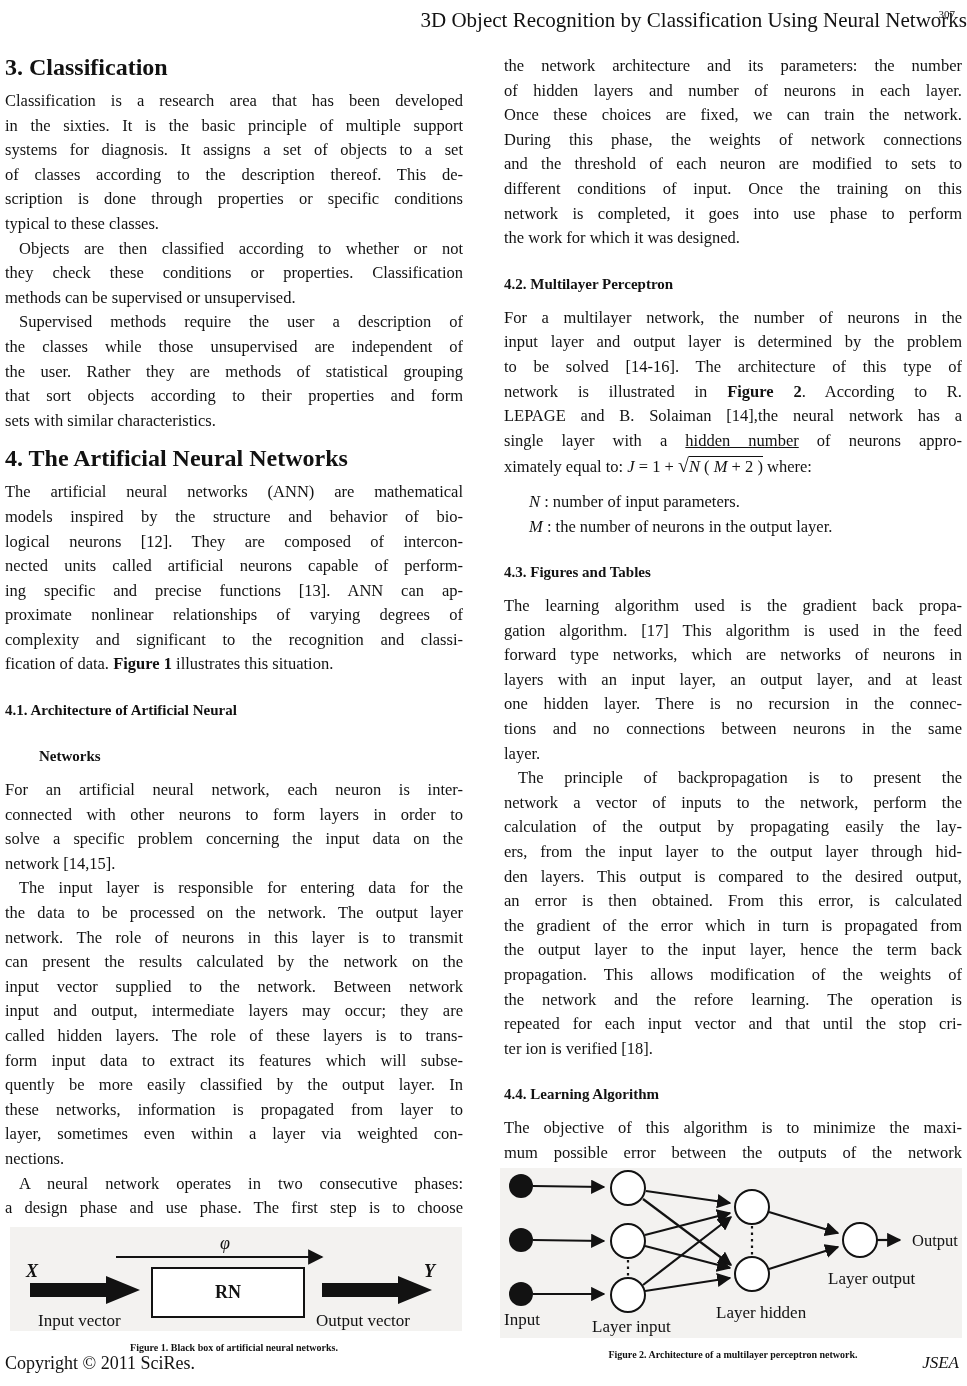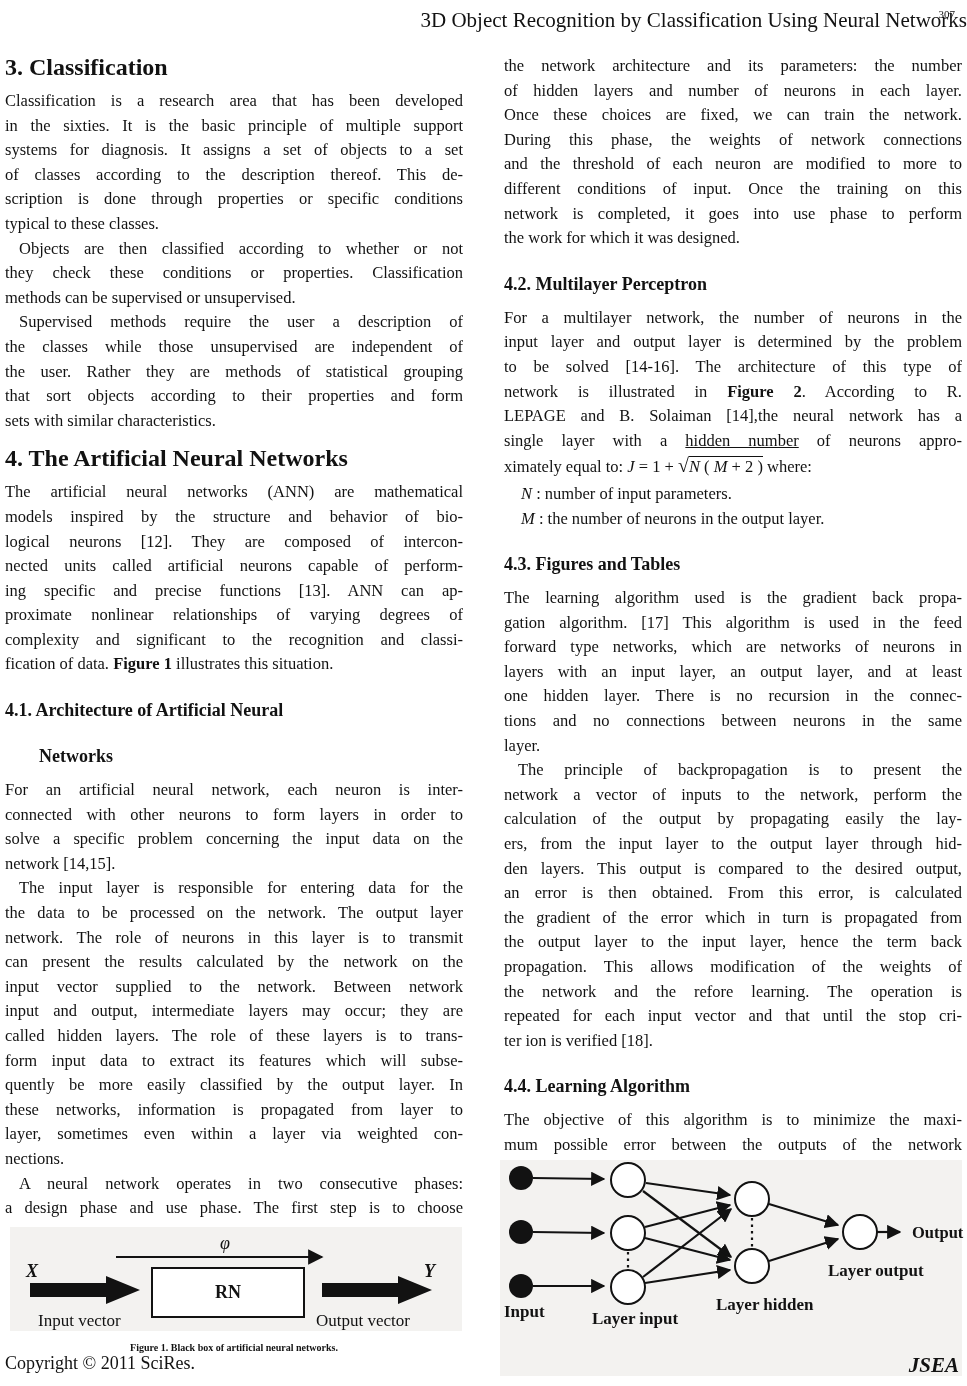--- a/index.html
+++ b/index.html
@@ -3,50 +3,50 @@
 <meta charset="utf-8">
 <style>
   html,body{margin:0;padding:0;background:#ffffff;}
   .page{position:relative;width:967px;height:1386px;background:#ffffff;
         font-family:"Liberation Serif","DejaVu Serif",serif;color:#121212;overflow:hidden;}
 
   
   .hdr{position:absolute;top:8px;left:0;width:100%;text-align:right;font-size:21px;}
   .hdr-num{position:absolute;top:8px;right:12px;font-size:11px;}
   .ftr-left{position:absolute;top:1353px;left:5px;font-size:18px;}
-  .ftr-right{position:absolute;top:1353px;right:8px;font-size:21px;font-weight:bold;font-style:italic;text-align:right;}
+  .ftr-right{position:absolute;top:1353px;right:8px;font-size:17px;font-weight:normal;font-style:italic;text-align:right;}
 
   
   .col{position:absolute;top:50px;width:458px;}
   .col-left{left:5px;}
   .col-right{left:504px;}
 
   
-  .block{margin:4px;}
+  .block{margin:12px;}
   .para{margin:0;}
   .line{font-size:16.5px;line-height:24.6px;height:24.6px;text-align:justify;text-align-last:justify;white-space:normal;}
   .line.last{text-align-last:auto;}
   .line.indent{text-indent:14px;}
   .def .line{text-align:justify;text-align-last:auto;padding-left:13px;}
   .h-main{margin:12px 0 9px;}
   .h-sub{margin:12px 0 9px;}
   .block:first-child{margin-top:4px;}
   .h-main .line,.h-sub .line{font-weight:bold;font-size:24px;line-height:26px;height:26px;
       text-align:left;text-align-last:auto;}
-  .h-sub .line{font-size:18px;margin-top:20px;}
+  .h-sub .line{font-size:15px;margin-top:20px;}
   .h-main .line.cont,.h-sub .line.cont{padding-left:34px;}
 
   .u{text-decoration:underline;}
   .ov{border-top:1.5px solid #121212;padding-top:0px;}
   .sqrt{font-size:20px;}
 
   
   .fig-panel{background:#f3f2f0;}
   .fig1-panel{margin:6px 0 0 5px;width:452px;height:104px;}
-  .fig2-panel{margin:2px 0 0 -4px;width:462px;height:216px;font-weight:bold;}
+  .fig2-panel{margin:2px 0 0 -4px;width:462px;height:170px;}
   .fig-caption{margin-top:11px;font-weight:bold;font-size:10px;text-align:center;}
   svg{display:block;overflow:visible;}
   svg text{font-family:"Liberation Serif","DejaVu Serif",serif;fill:#121212;}
 </style>
 </head>
 <body>
 
 <div class="page">
 
   <div class="hdr">3D Object Recognition by Classification Using Neural Networks</div>
@@ -142,21 +142,21 @@
     <div class="fig-caption">Figure 1. Black box of artificial neural networks.</div>
   </div>
 
   <div class="col col-right">
     <div>
         <div class="block para">
           <div class="line">the network architecture and its parameters: the number</div>
           <div class="line">of hidden layers and number of neurons in each layer.</div>
           <div class="line">Once these choices are fixed, we can train the network.</div>
           <div class="line">During this phase, the weights of network connections</div>
-          <div class="line">and the threshold of each neuron are modified to more to</div>
+          <div class="line">and the threshold of each neuron are modified to sets to</div>
           <div class="line">different conditions of input. Once the training on this</div>
           <div class="line">network is completed, it goes into use phase to perform</div>
           <div class="line last">the work for which it was designed.</div>
         </div>
         <div class="block h-sub">
           <div class="line last">4.2. Multilayer Perceptron</div>
         </div>
         <div class="block para">
           <div class="line">For a multilayer network, the number of neurons in the</div>
           <div class="line">input layer and output layer is determined by the problem</div>

